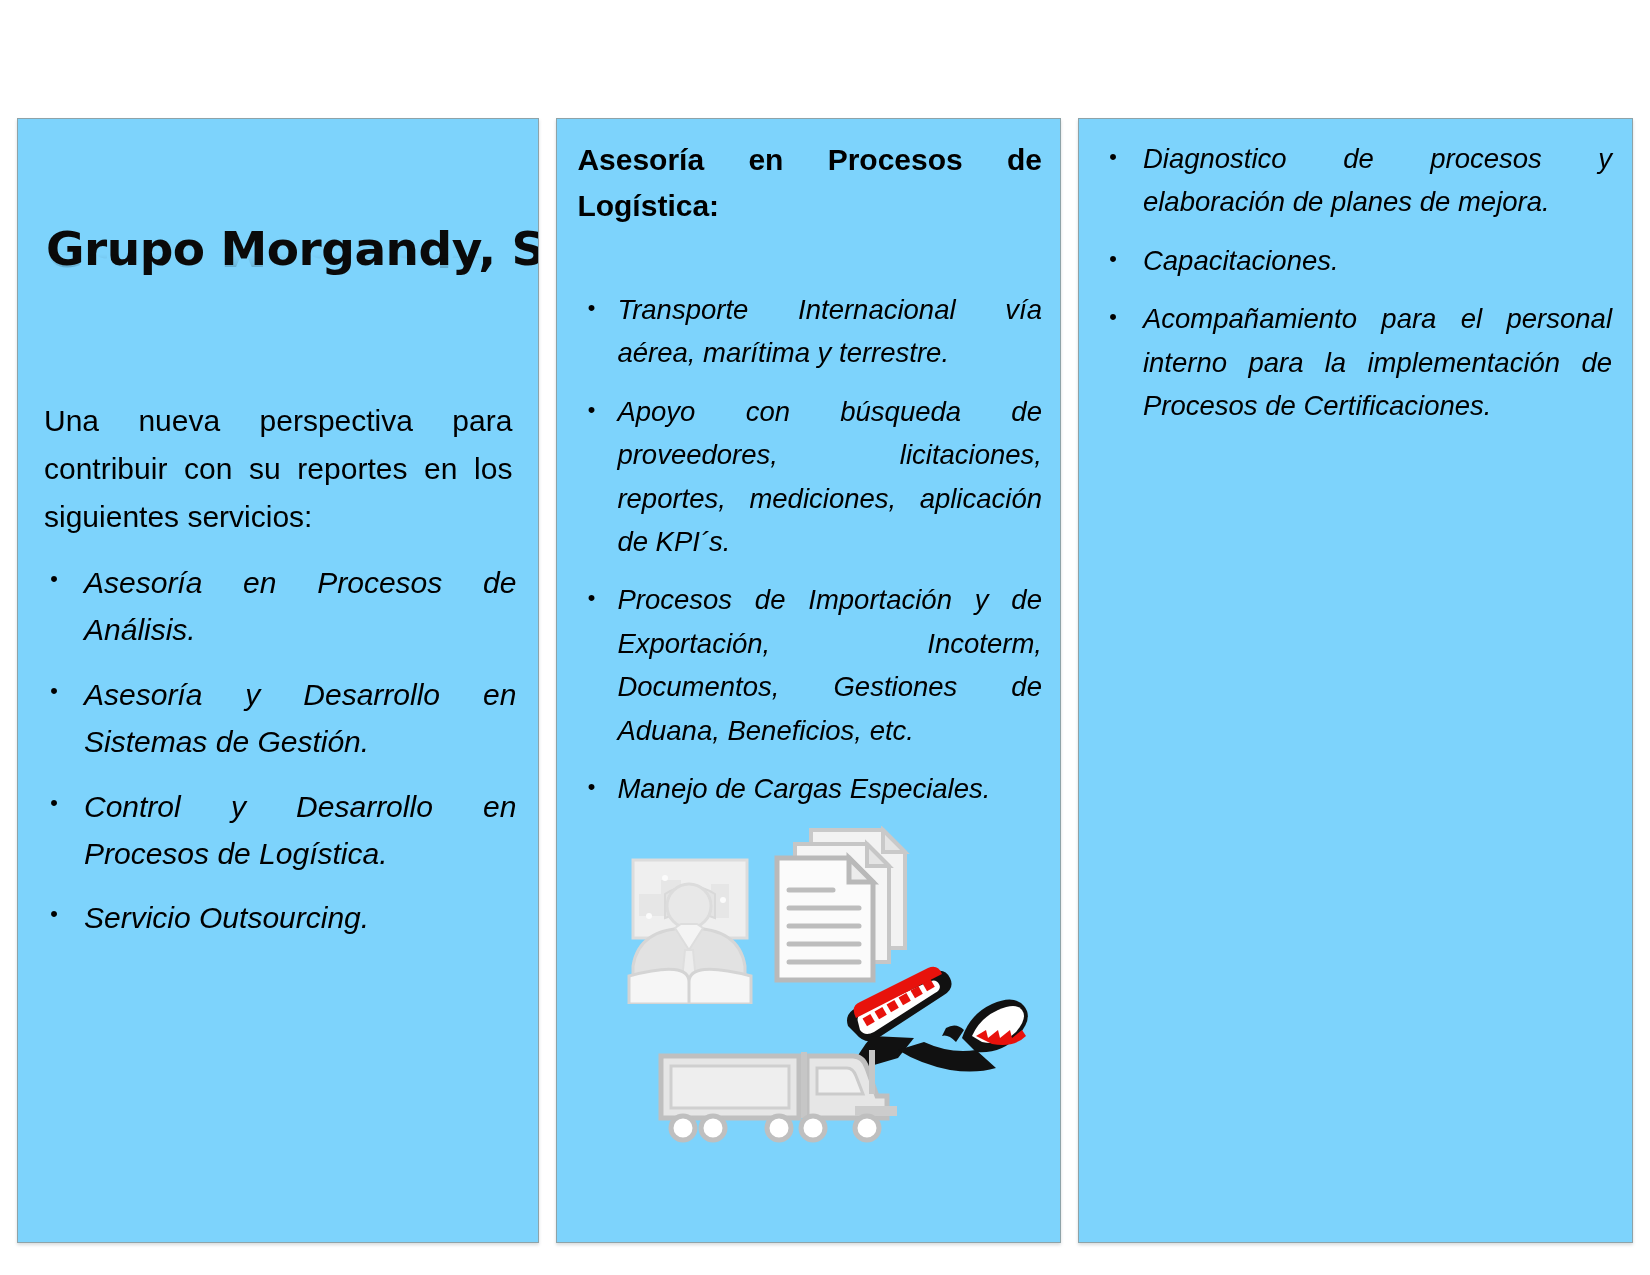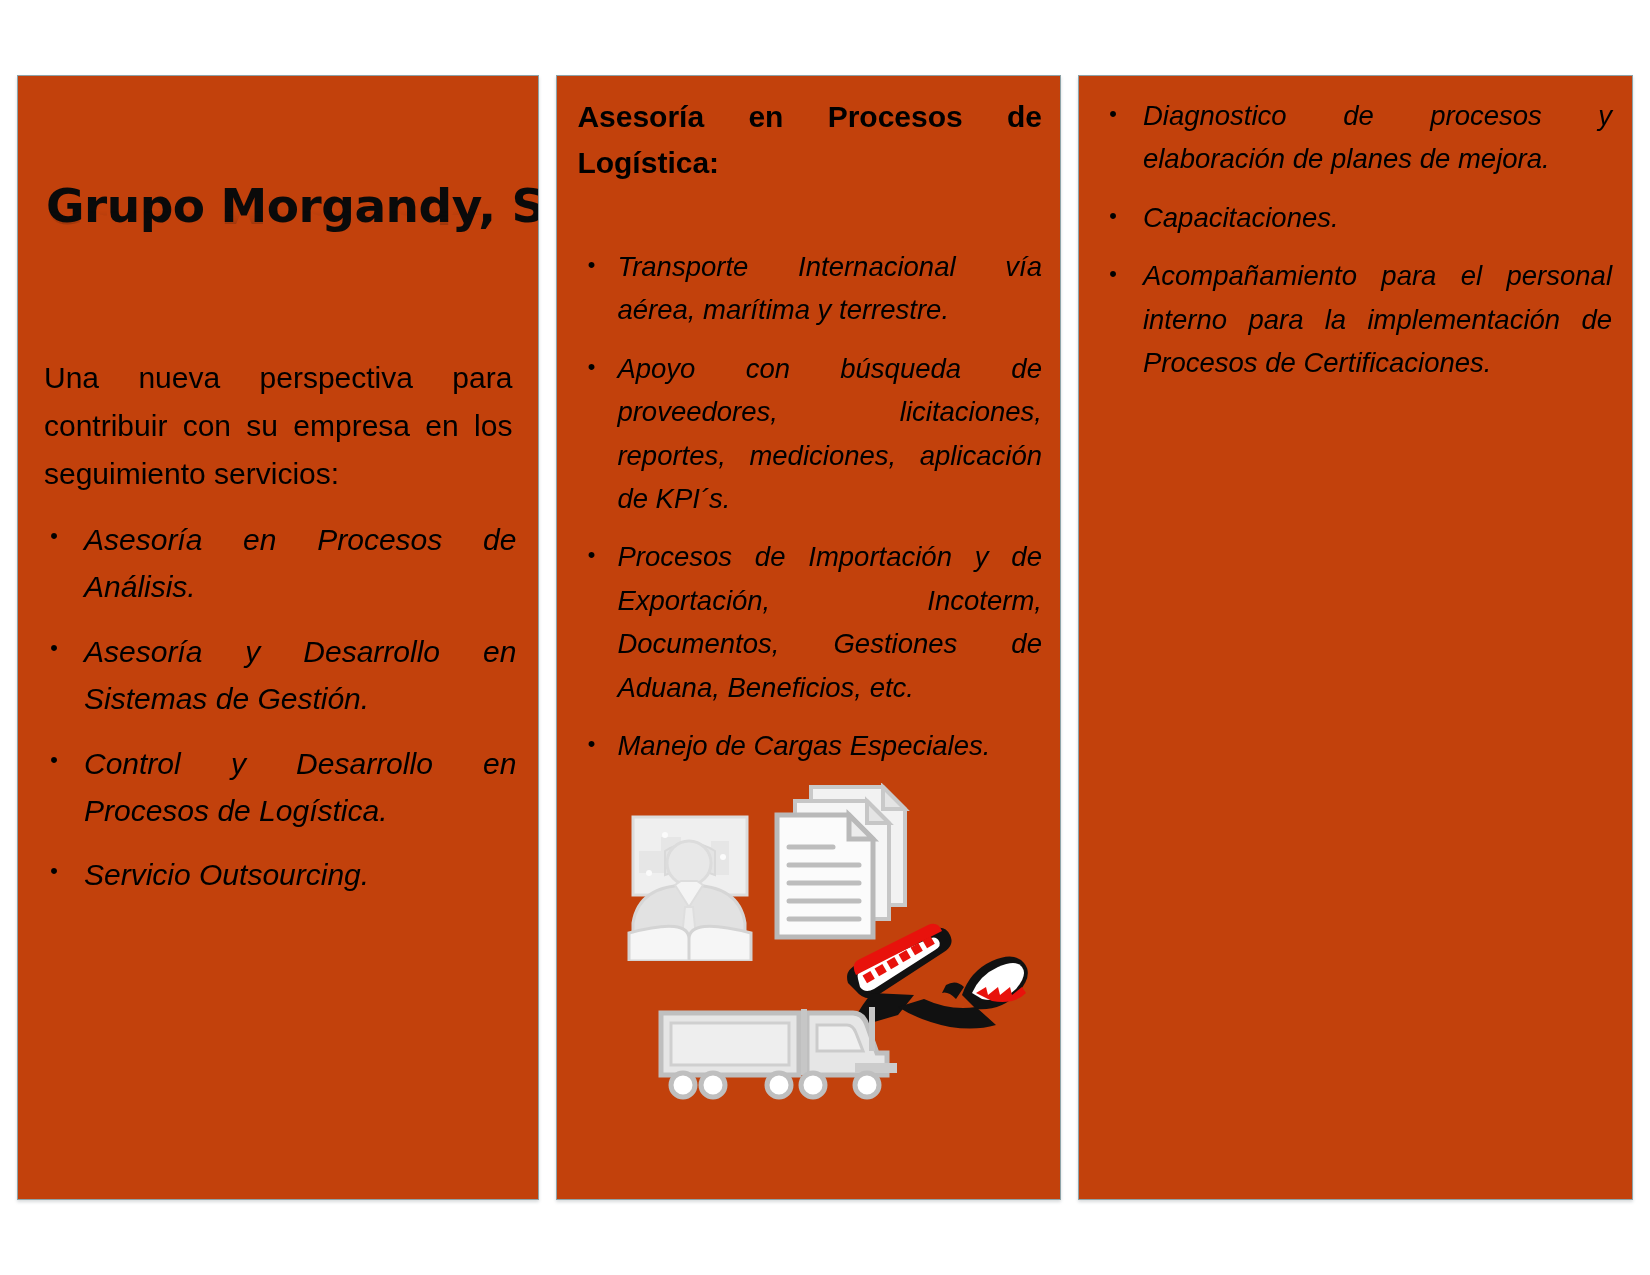--- a/index.html
+++ b/index.html
@@ -19,26 +19,27 @@
     width: 1650px;
     height: 1275px;
     background: #ffffff;
     box-sizing: border-box;
     display: flex;
     align-items: flex-start;
     padding: 75px 17px 0 17px;
   }
   .panel {
     position: relative;
-    background: #c2410c;
+    background: #7dd3fc;
     border: 1px solid #8ea3a8;
     box-sizing: border-box;
     height: 1125px;
     box-shadow: 0 2px 3px rgba(120,130,135,0.28);
     overflow: hidden;
+    margin-top: 43px;
   }
   .panel-left   { width: 528px; }
   .panel-mid    { width: 510px; margin-left: 17px; }
   .panel-right  { width: 561px; margin-left: 17px; }
 
   .panel-inner {
     padding: 18px 22px 10px 22px;
   }
   .panel-inner-mid   { padding: 18px 18px 10px 20px; }
   .panel-inner-right { padding: 18px 20px 10px 20px; }
@@ -153,21 +154,21 @@
 <div class="brochure">
 
   <section class="panel panel-left col-left">
     <div class="panel-inner">
 
       <div class="logo-wrap">
         <div class="logo-text">Grupo Morgandy, S.A.</div>
         <div class="logo-reflection">Grupo Morgandy, S.A.</div>
       </div>
 
-      <p class="intro">Una nueva perspectiva para contribuir con su empresa en los seguimiento servicios:</p>
+      <p class="intro">Una nueva perspectiva para contribuir con su reportes en los siguientes servicios:</p>
 
       <ul class="bullets">
         <li><span>Asesoría en Procesos de Análisis.</span></li>
         <li><span>Asesoría y Desarrollo en Sistemas de Gestión.</span></li>
         <li><span>Control y Desarrollo en Procesos de Logística.</span></li>
         <li><span>Servicio Outsourcing.</span></li>
       </ul>
 
     </div>
   </section>

